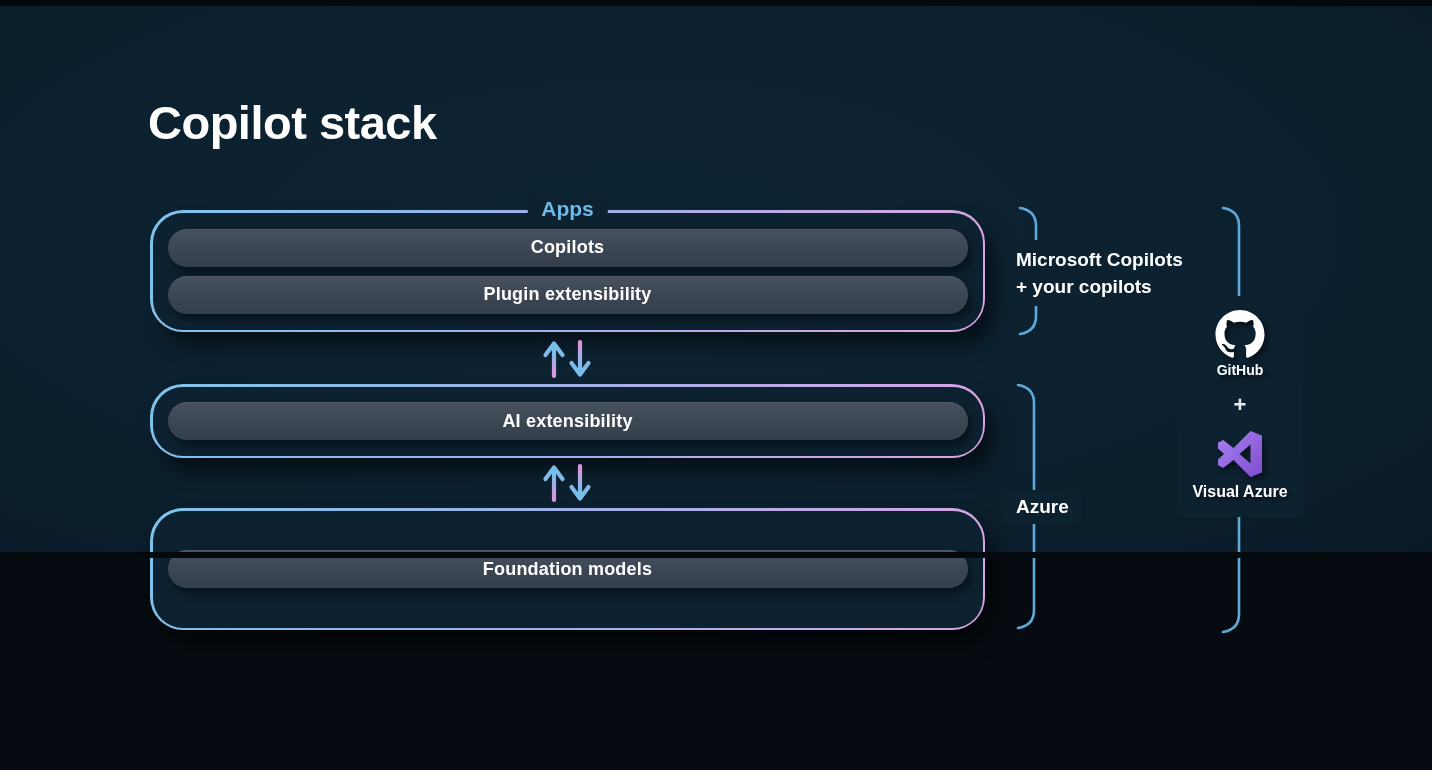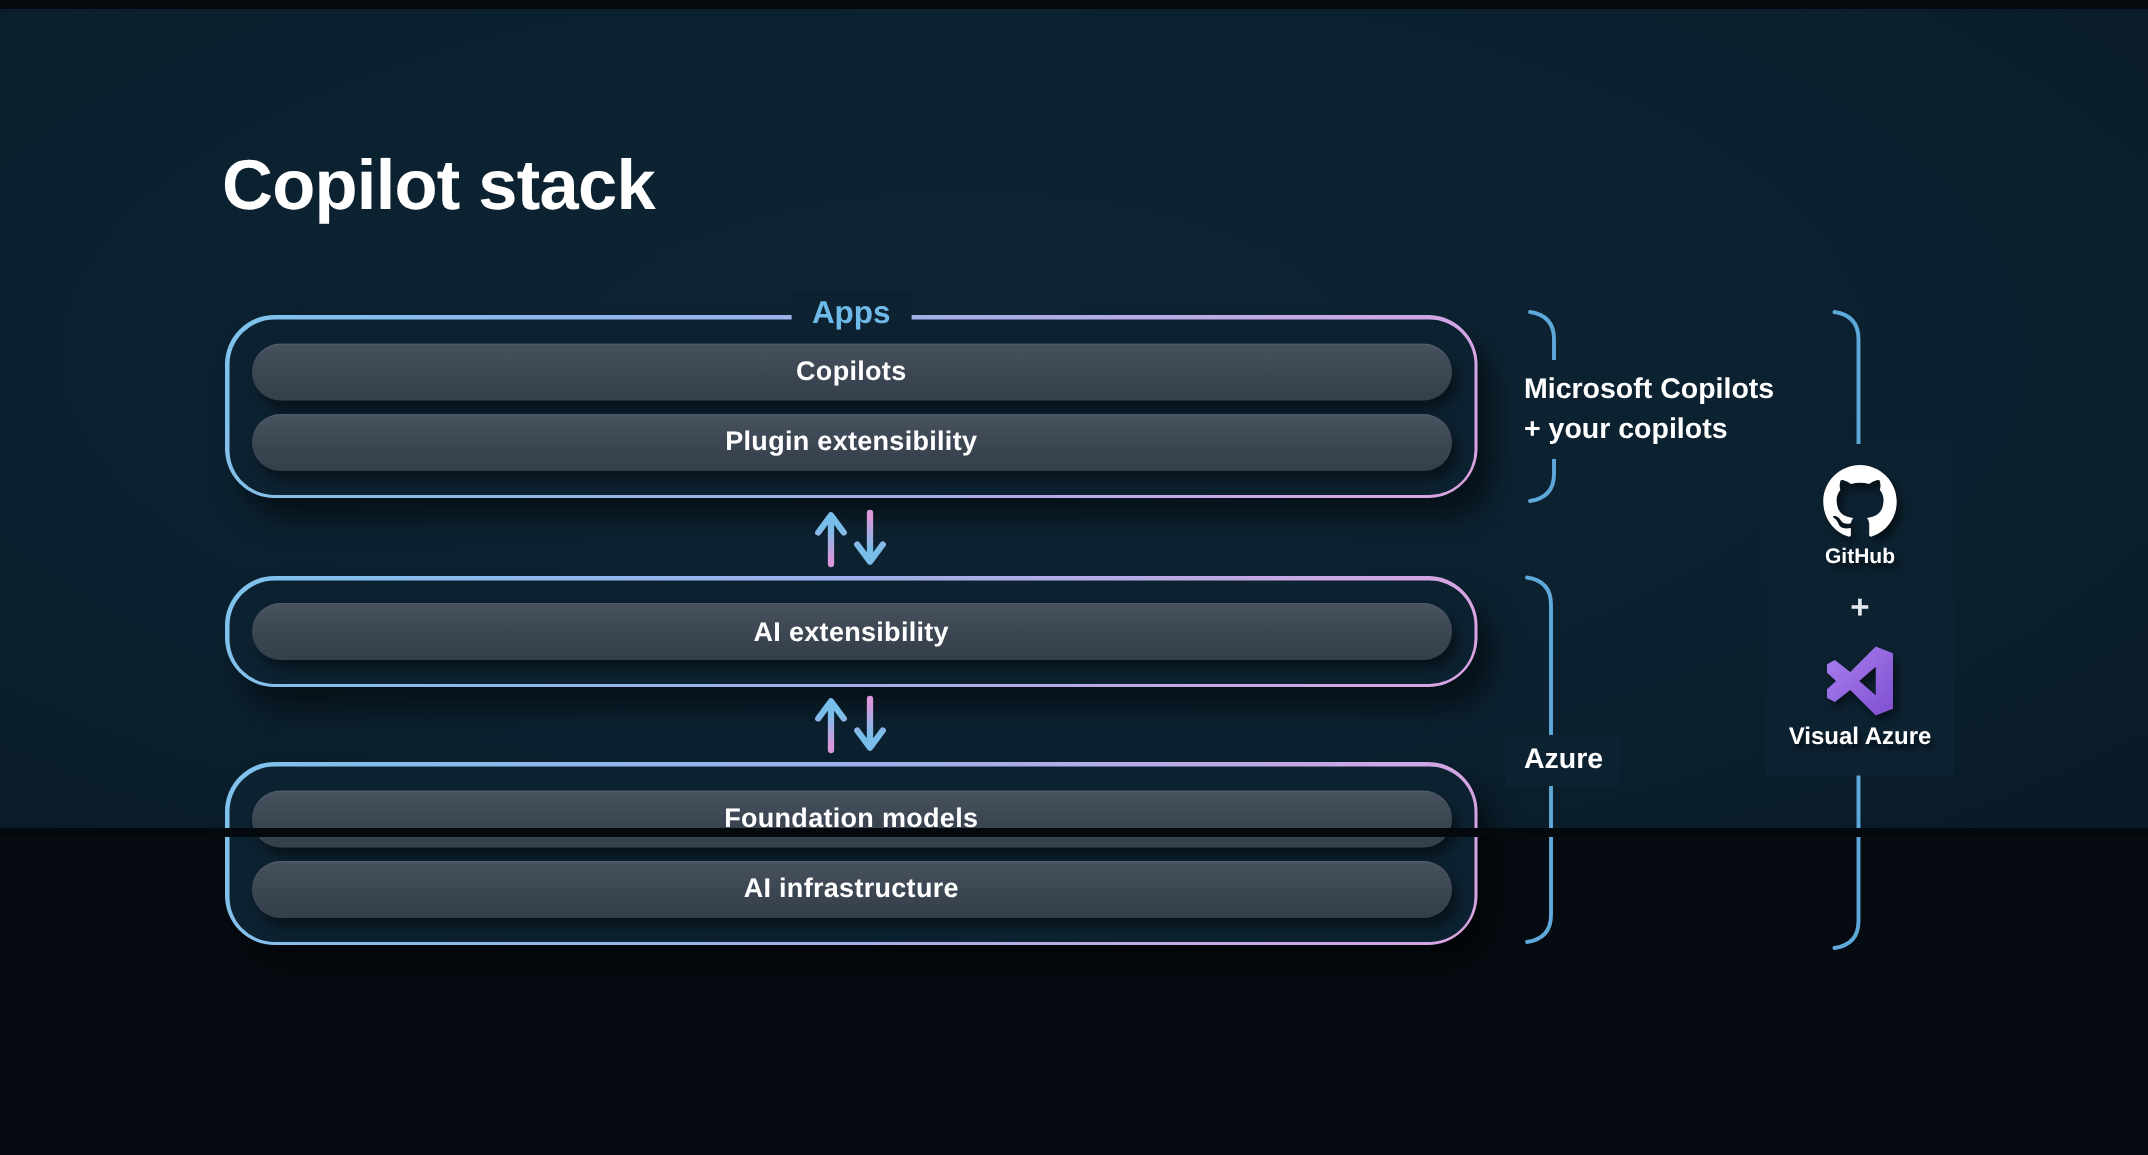--- a/index.html
+++ b/index.html
@@ -158,21 +158,20 @@
   <svg class="arrow-pair" style="top:462px" viewBox="0 0 60 42">
     <g fill="none" stroke-width="4.2" stroke-linecap="round" stroke-linejoin="round">
       <path stroke="url(#grad-up)" d="M17 38 V7 M8.5 17 L17 5.5 L25.5 17"></path>
       <path stroke="url(#grad-down)" d="M43 4 V35 M34.5 25 L43 36.5 L51.5 25"></path>
     </g>
   </svg>
 
   <section class="group group-foundation">
     <div class="group-inner">
       <div class="pill">Foundation models</div>
-      <div class="pill">AI infrastructure</div>
     </div>
   </section>
 
   <svg class="bracket bracket-ms" width="22" height="130" viewBox="0 0 22 130">
     <path class="bracket-path" d="M3 2 C13 3.5 19 9 19 20 L19 110 C19 121 13 126.5 3 128"></path>
   </svg>
   <svg class="bracket bracket-azure" width="22" height="247" viewBox="0 0 22 247">
     <path class="bracket-path" d="M3 2 C13 3.5 19 9 19 20 L19 227 C19 238 13 243.5 3 245"></path>
   </svg>
   <svg class="bracket bracket-right" width="22" height="428" viewBox="0 0 22 428">

